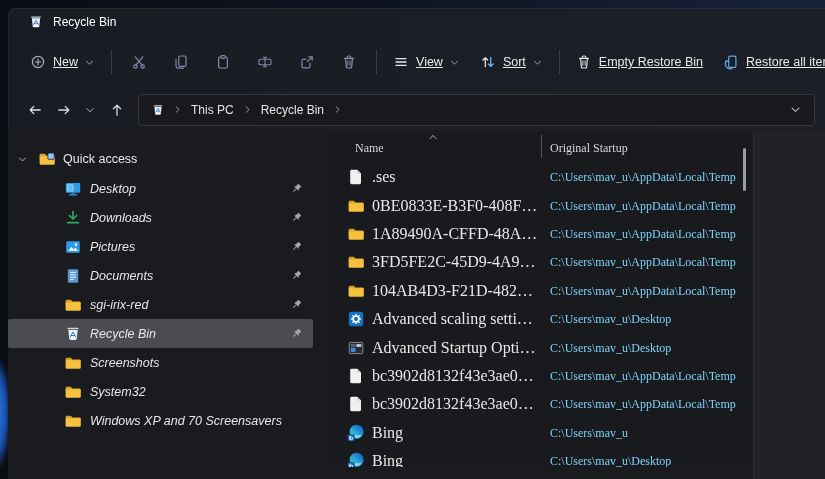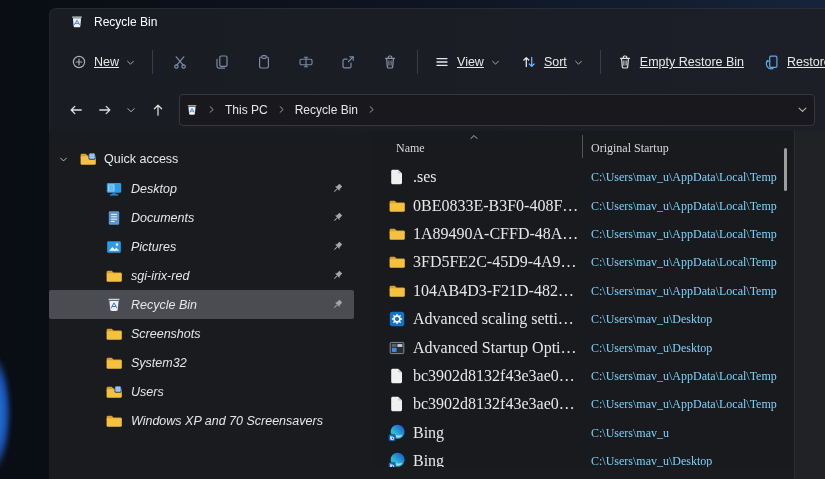--- a/index.html
+++ b/index.html
@@ -10,39 +10,38 @@
     -webkit-font-smoothing:antialiased;
   }
   .wall-blob{position:absolute;left:-16px;top:358px;width:26px;height:110px;border-radius:50%;
     background:radial-gradient(ellipse at 30% 50%,#2f86e8 0%,#1b55b8 55%,rgba(10,16,30,0) 78%);
     filter:blur(2px);}
   .window{
     position:absolute;left:8px;top:8px;right:0;bottom:0;
     background:linear-gradient(90deg,#1a1c23 0%,#1c1f28 100%);
     border-top-left-radius:8px;overflow:hidden;
     box-shadow:inset 0 1px 0 rgba(255,255,255,0.06), inset 1px 0 0 rgba(255,255,255,0.04);
-    margin-left:41px;
   }
   .titlebar{height:28px;display:flex;align-items:center;padding-left:20px;gap:9px;}
   .titlebar .title{color:#ffffff;font-size:12px;}
   .toolbar{height:52px;display:flex;align-items:center;padding:0 6px 0 12px;position:relative;}
   .tbtn{display:flex;align-items:center;gap:7px;height:36px;padding:0 10px;border:none;background:transparent;
     color:#e9e9e9;font-size:12.5px;border-radius:4px;font-family:inherit;cursor:default;text-decoration:underline;}
   .tbtn.icononly{padding:0 13px;}
   .tbtn .lbl{white-space:nowrap;}
   .tbtn .chev{display:flex;margin-left:-1px;}
   .tsep{width:1px;height:24px;background:#3a3d45;margin:0 6px;flex:0 0 1px;}
   .tbicon{display:flex;align-items:center;}
   .addressrow{height:43px;display:flex;align-items:center;padding:0 10px 0 12px;
     border-bottom:1px solid #121317;}
   .navbtn{width:29px;height:29px;display:flex;align-items:center;justify-content:center;border:none;
     background:transparent;border-radius:4px;padding:0;}
   .navbtn.narrow{width:24px;}
   .addressbox{flex:1;height:30px;margin-left:7px;background:#19191d;border:1px solid #36363c;border-radius:4px;
-    display:flex;align-items:center;padding:0 5px;gap:8px;color:#e5e5e5;font-size:12px;}
+    display:flex;align-items:center;padding:0 12px;gap:8px;color:#e5e5e5;font-size:12px;}
   .crumb{white-space:nowrap;padding:0 1px;}
   .crumb-chev{display:flex;align-items:center;}
   .addr-spacer{flex:1;}
   .content{position:absolute;top:123px;left:0;right:0;bottom:0;background:#1a1b1f;display:block;}
   .sidebar{position:absolute;left:0;top:0;width:305px;bottom:0;padding-top:13px;box-sizing:border-box;}
   .side-root{height:30px;display:flex;align-items:center;color:#e8e8e8;font-size:12.5px;position:relative;}
   .side-root .tw{position:absolute;left:8px;display:flex;}
   .side-root .ic{position:absolute;left:30px;display:flex;}
   .side-root .lb{position:absolute;left:55px;}
   .side-row{height:29px;display:flex;align-items:center;color:#e6e6e6;font-size:12.5px;position:relative;border-radius:2px;}
@@ -306,25 +305,25 @@
               <g transform="rotate(45 8 8)" fill="#A5A5A5">
                 <path d="M5.6 2.2h4.8v4.5l1.4 1.7H4.2l1.4-1.7z"></path>
                 <rect x="7.45" y="8.6" width="1.1" height="5" rx="0.55"></rect>
               </g>
             </svg>
           </span>
         </div>
         <div class="side-row">
           <span class="ic">
             <svg width="18" height="18" viewBox="0 0 18 18" fill="none" xmlns="http://www.w3.org/2000/svg">
-              <rect x="3.8" y="2.2" width="10.4" height="13.6" rx="1.2" fill="#5E96CF"></rect>
-              <path d="M6.1 5.4h5.8M6.1 7.8h5.8M6.1 10.2h5.8M6.1 12.4h3.6" stroke="#EAF3FC" stroke-width="1"></path>
-            </svg>
-          </span>
-          <span class="lb">Documents</span>
+              <path d="M9 2.6v7.4M9 10 5.4 6.6M9 10l3.6-3.4" stroke="#2BAB62" stroke-width="1.7" stroke-linecap="round" stroke-linejoin="round"></path>
+              <path d="M3.6 13.7h10.8" stroke="#2BAB62" stroke-width="1.7" stroke-linecap="round"></path>
+            </svg>
+          </span>
+          <span class="lb">Downloads</span>
           <span class="pin">
             <svg width="13" height="13" viewBox="0 0 16 16" fill="none" xmlns="http://www.w3.org/2000/svg">
               <g transform="rotate(45 8 8)" fill="#A5A5A5">
                 <path d="M5.6 2.2h4.8v4.5l1.4 1.7H4.2l1.4-1.7z"></path>
                 <rect x="7.45" y="8.6" width="1.1" height="5" rx="0.55"></rect>
               </g>
             </svg>
           </span>
         </div>
         <div class="side-row">
@@ -341,34 +340,51 @@
               <g transform="rotate(45 8 8)" fill="#A5A5A5">
                 <path d="M5.6 2.2h4.8v4.5l1.4 1.7H4.2l1.4-1.7z"></path>
                 <rect x="7.45" y="8.6" width="1.1" height="5" rx="0.55"></rect>
               </g>
             </svg>
           </span>
         </div>
         <div class="side-row">
           <span class="ic">
             <svg width="18" height="18" viewBox="0 0 18 18" fill="none" xmlns="http://www.w3.org/2000/svg">
-              <path d="M1.6 5.2c0-.8.6-1.4 1.4-1.4h3.7l1.9 1.8h6.8c.8 0 1.4.6 1.4 1.4v.7H1.6z" fill="#D8A02C"></path>
-              <rect x="1.6" y="6.2" width="15.2" height="8.6" rx="1.4" fill="#F6C13F"></rect>
-            </svg>
-          </span>
-          <span class="lb">sgi-irix-red</span>
+              <rect x="3.8" y="2.2" width="10.4" height="13.6" rx="1.2" fill="#5E96CF"></rect>
+              <path d="M6.1 5.4h5.8M6.1 7.8h5.8M6.1 10.2h5.8M6.1 12.4h3.6" stroke="#EAF3FC" stroke-width="1"></path>
+            </svg>
+          </span>
+          <span class="lb">Documents</span>
           <span class="pin">
             <svg width="13" height="13" viewBox="0 0 16 16" fill="none" xmlns="http://www.w3.org/2000/svg">
               <g transform="rotate(45 8 8)" fill="#A5A5A5">
                 <path d="M5.6 2.2h4.8v4.5l1.4 1.7H4.2l1.4-1.7z"></path>
                 <rect x="7.45" y="8.6" width="1.1" height="5" rx="0.55"></rect>
               </g>
             </svg>
           </span>
         </div>
+        <div class="side-row">
+          <span class="ic">
+            <svg width="18" height="18" viewBox="0 0 18 18" fill="none" xmlns="http://www.w3.org/2000/svg">
+              <path d="M1.6 5.2c0-.8.6-1.4 1.4-1.4h3.7l1.9 1.8h6.8c.8 0 1.4.6 1.4 1.4v.7H1.6z" fill="#D8A02C"></path>
+              <rect x="1.6" y="6.2" width="15.2" height="8.6" rx="1.4" fill="#F6C13F"></rect>
+            </svg>
+          </span>
+          <span class="lb">sgi-irix-red</span>
+          <span class="pin">
+            <svg width="13" height="13" viewBox="0 0 16 16" fill="none" xmlns="http://www.w3.org/2000/svg">
+              <g transform="rotate(45 8 8)" fill="#A5A5A5">
+                <path d="M5.6 2.2h4.8v4.5l1.4 1.7H4.2l1.4-1.7z"></path>
+                <rect x="7.45" y="8.6" width="1.1" height="5" rx="0.55"></rect>
+              </g>
+            </svg>
+          </span>
+        </div>
         <div class="side-row selected">
           <span class="ic">
             <svg width="18" height="18" viewBox="0 0 18 18" fill="none" xmlns="http://www.w3.org/2000/svg">
               <rect x="3.4" y="2.8" width="11.2" height="1.5" rx="0.75" fill="#C9D2DE"></rect>
               <path d="M4.4 4.9h9.2l-.8 8.7c-.1.8-.7 1.4-1.5 1.4H6.7c-.8 0-1.4-.6-1.5-1.4z" fill="#EDF1F6"></path>
               <path d="M9 6.9l2 3.6H7z" stroke="#2E7BD0" stroke-width="1" stroke-linejoin="round"></path>
               <path d="M7 10.5l-.8 1.5M11 10.5l.8 1.5" stroke="#2E7BD0" stroke-width="0.9" stroke-linecap="round"></path>
             </svg>
           </span>
           <span class="lb">Recycle Bin</span>
@@ -391,31 +407,20 @@
           <span class="lb">Screenshots</span>
         </div>
         <div class="side-row">
           <span class="ic">
             <svg width="18" height="18" viewBox="0 0 18 18" fill="none" xmlns="http://www.w3.org/2000/svg">
               <path d="M1.6 5.2c0-.8.6-1.4 1.4-1.4h3.7l1.9 1.8h6.8c.8 0 1.4.6 1.4 1.4v.7H1.6z" fill="#D8A02C"></path>
               <rect x="1.6" y="6.2" width="15.2" height="8.6" rx="1.4" fill="#F6C13F"></rect>
             </svg>
           </span>
           <span class="lb">System32</span>
-        </div>
-        <div class="side-row">
-          <span class="ic">
-            <svg width="18" height="18" viewBox="0 0 18 18" fill="none" xmlns="http://www.w3.org/2000/svg">
-              <path d="M1.6 5.2c0-.8.6-1.4 1.4-1.4h3.7l1.9 1.8h6.8c.8 0 1.4.6 1.4 1.4v.7H1.6z" fill="#D8A02C"></path>
-              <rect x="1.6" y="6.2" width="15.2" height="8.6" rx="1.4" fill="#F6C13F"></rect>
-              <rect x="9.8" y="3" width="6.4" height="6.4" rx="1" fill="#3E8DE8" stroke="#1b1d24" stroke-width="0.6"></rect>
-              <path d="M12 3.4v5.6M14.1 3.4v5.6M10 5.1h6M10 7.2h6" stroke="#DDEBFB" stroke-width="0.7"></path>
-            </svg>
-          </span>
-          <span class="lb">Users</span>
         </div>
         <div class="side-row">
           <span class="ic">
             <svg width="18" height="18" viewBox="0 0 18 18" fill="none" xmlns="http://www.w3.org/2000/svg">
               <path d="M1.6 5.2c0-.8.6-1.4 1.4-1.4h3.7l1.9 1.8h6.8c.8 0 1.4.6 1.4 1.4v.7H1.6z" fill="#D8A02C"></path>
               <rect x="1.6" y="6.2" width="15.2" height="8.6" rx="1.4" fill="#F6C13F"></rect>
             </svg>
           </span>
           <span class="lb">Windows XP and 70 Screensavers</span>
         </div>

